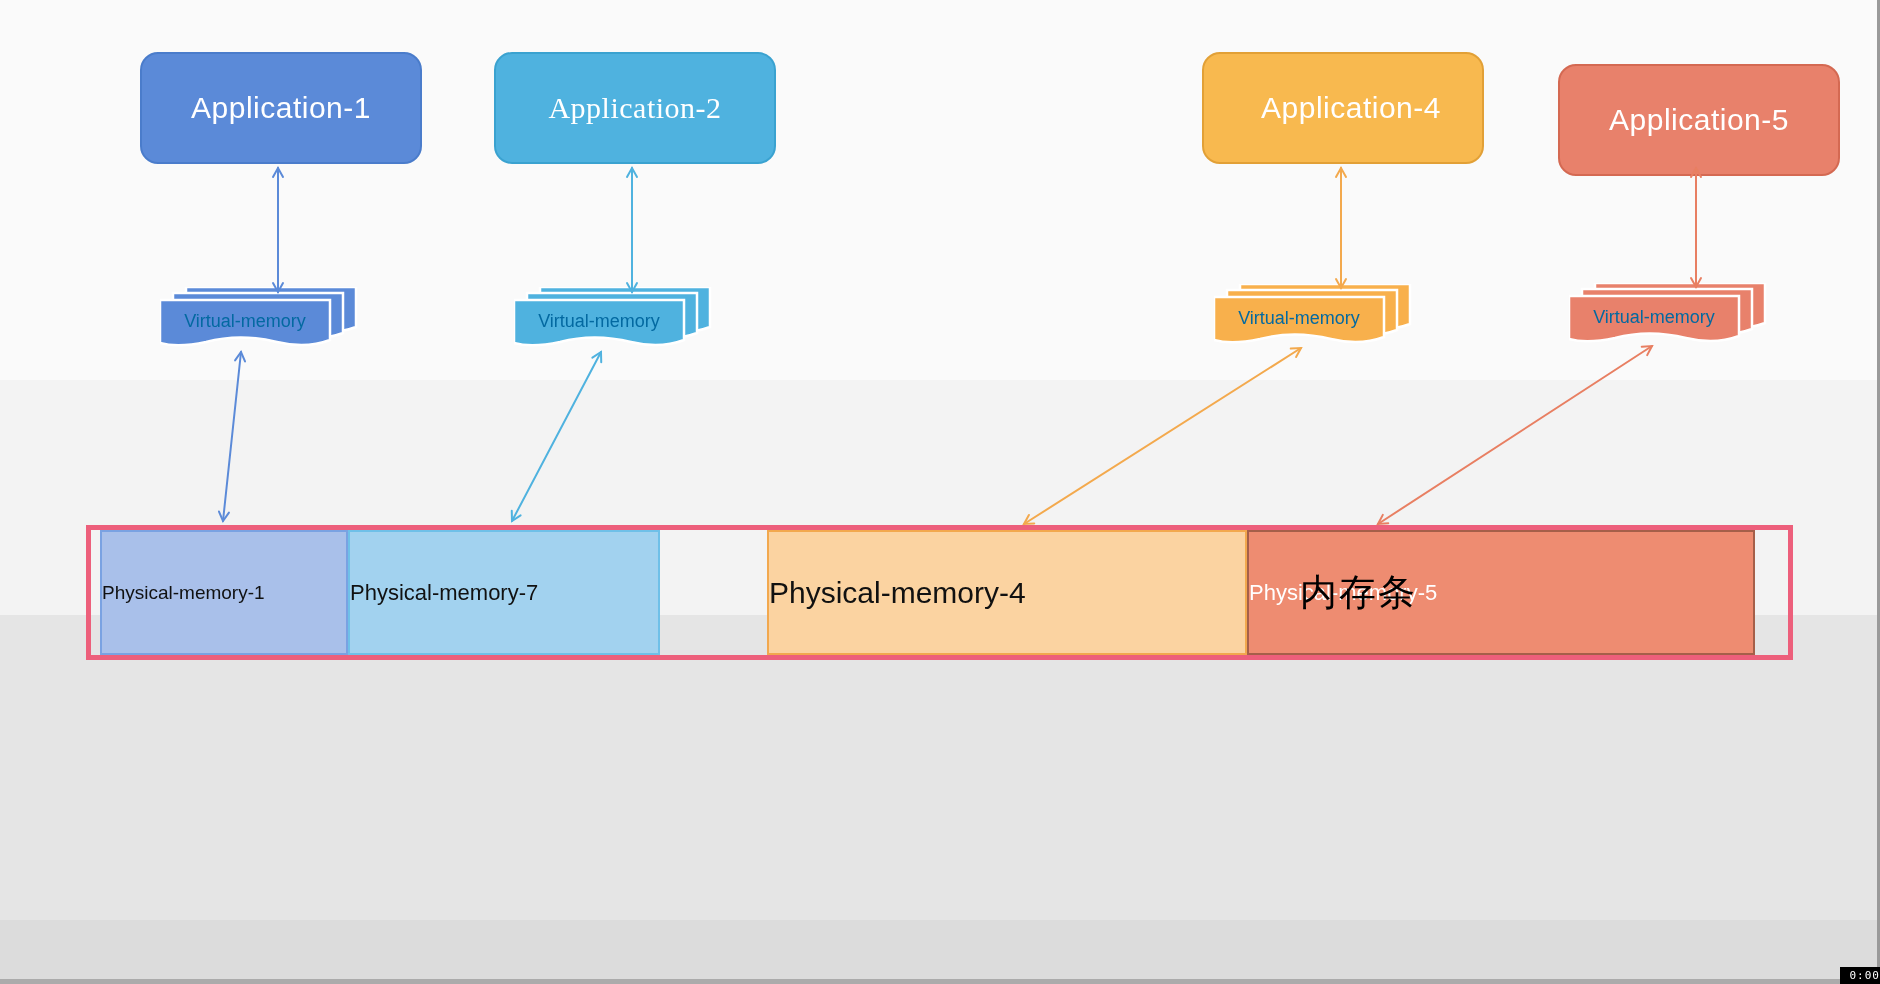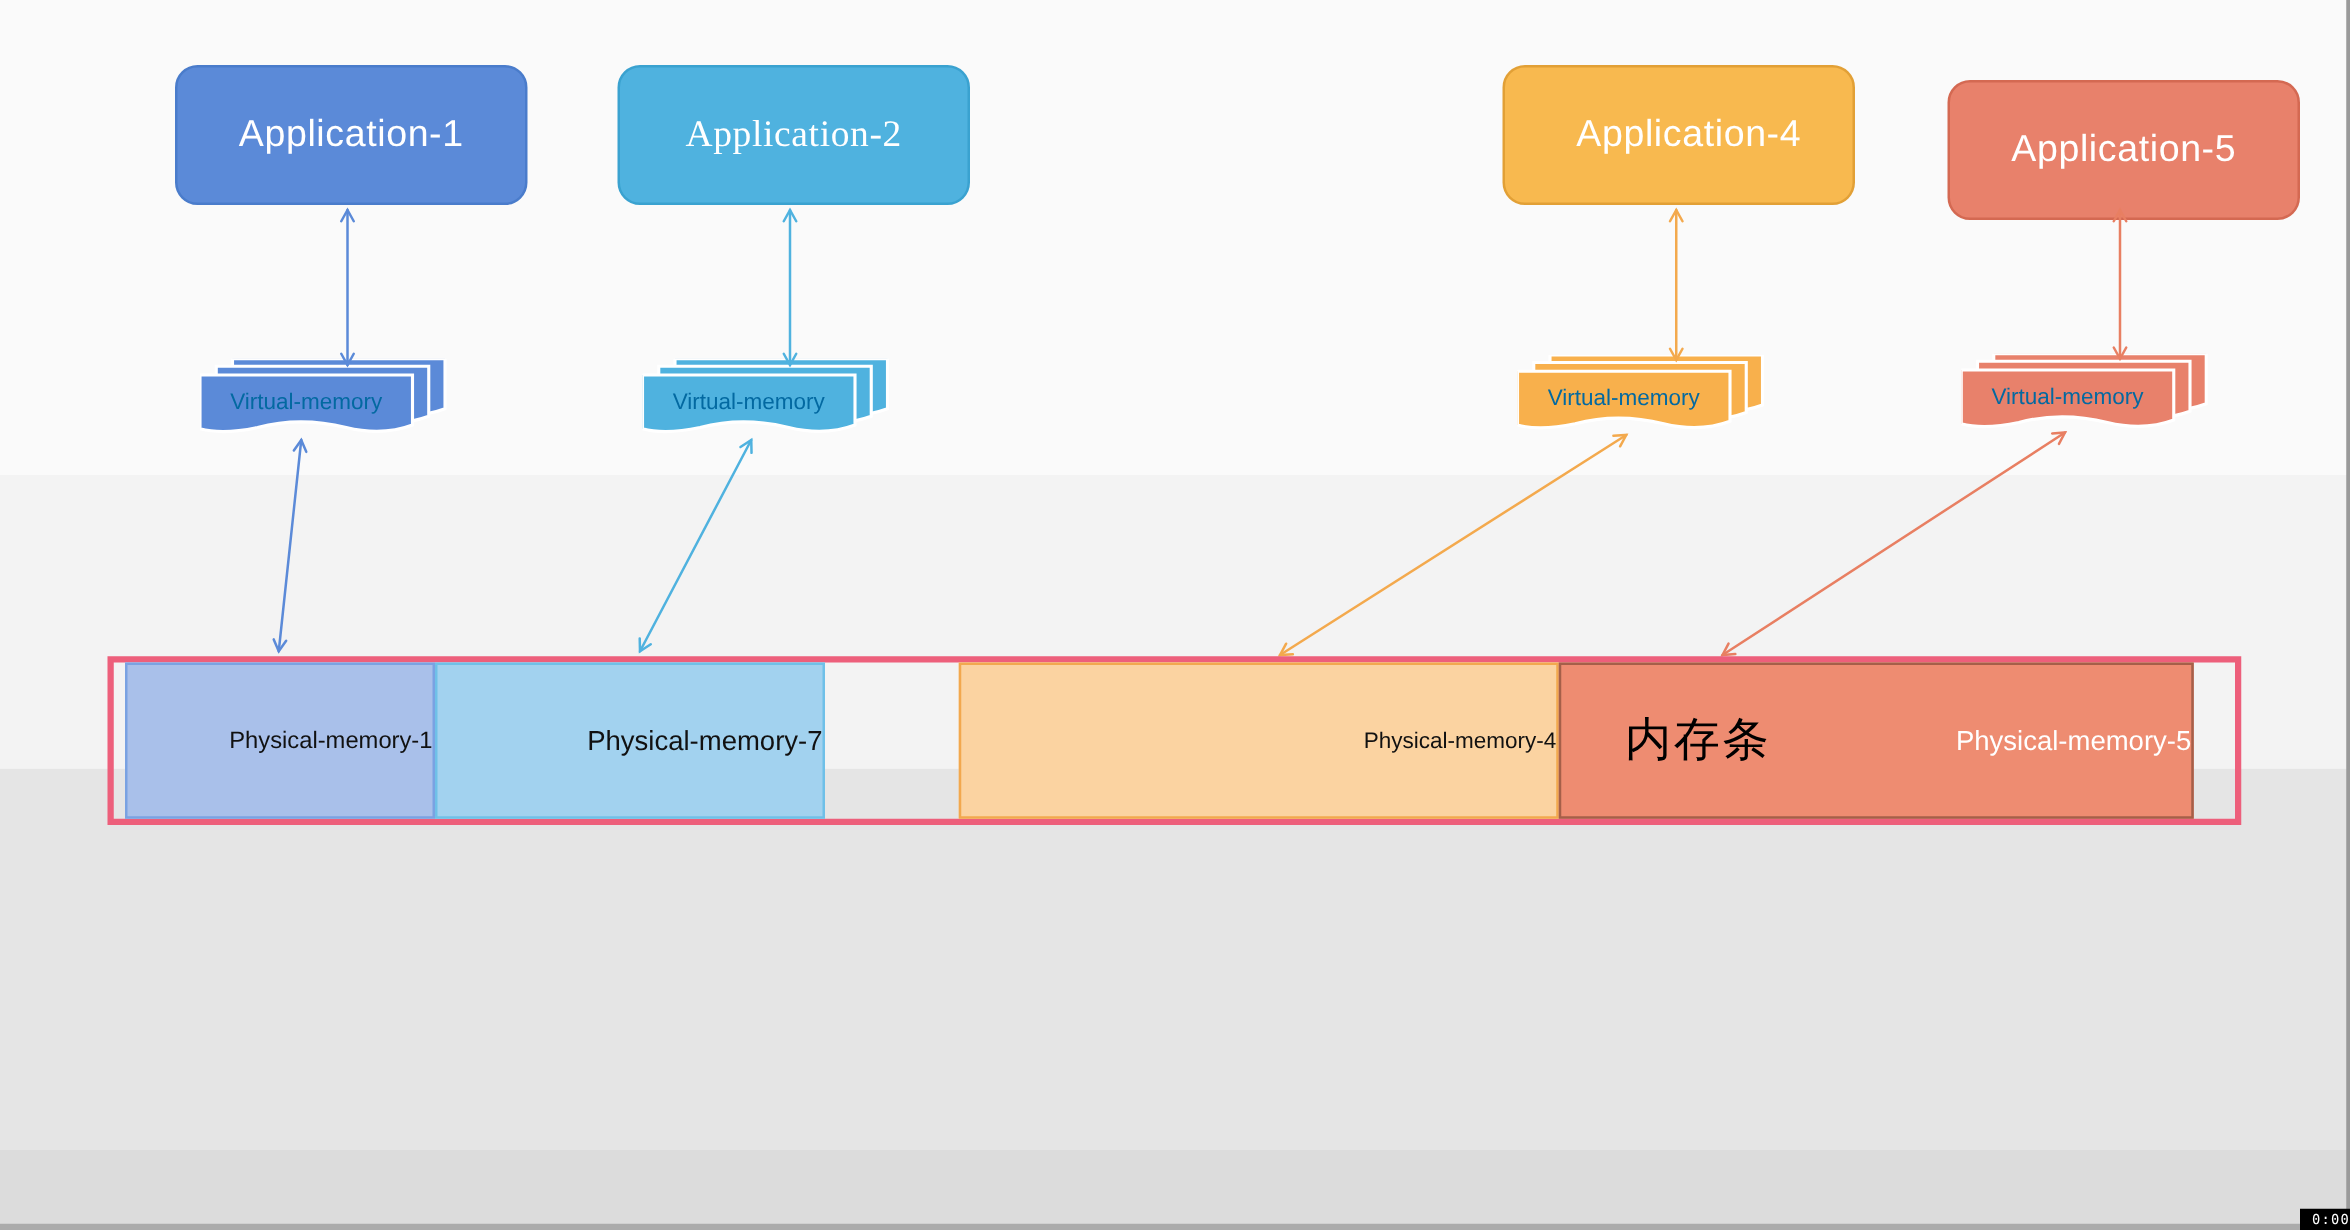--- a/index.html
+++ b/index.html
@@ -42,25 +42,25 @@
 
   #arrow-layer{position:absolute;left:0;top:0;width:1880px;height:984px;pointer-events:none;}
   #arrow-layer path.arrow{fill:none;stroke-width:2;stroke-linecap:round;}
 
   #memory-bar{
     position:absolute;left:86px;top:525px;width:1707px;height:135px;
     box-sizing:border-box;border:5px solid #ed5f7b;background:transparent;
   }
   .mem-seg{
     position:absolute;top:0;height:125px;box-sizing:border-box;border:2px solid transparent;
-    display:flex;align-items:center;justify-content:flex-end;color:#111;
+    display:flex;align-items:center;justify-content:flex-start;color:#111;
   }
   #seg-1{left:9px;width:248px;font-size:19px;}
   #seg-2{left:257px;width:312px;font-size:22px;}
-  #seg-4{left:676px;width:480px;font-size:18px;}
+  #seg-4{left:676px;width:480px;font-size:30px;}
   #seg-5{left:1156px;width:508px;font-size:22px;}
 
   #ram-label{
     position:absolute;left:1300px;top:570px;width:140px;height:46px;line-height:46px;
     font-size:37px;color:#000;letter-spacing:2px;z-index:5;
     font-family:Liberation Serif, serif;font-weight:500;
   }
 
   #timer-badge{
     position:absolute;right:0;bottom:0;width:40px;height:17px;background:#000;

